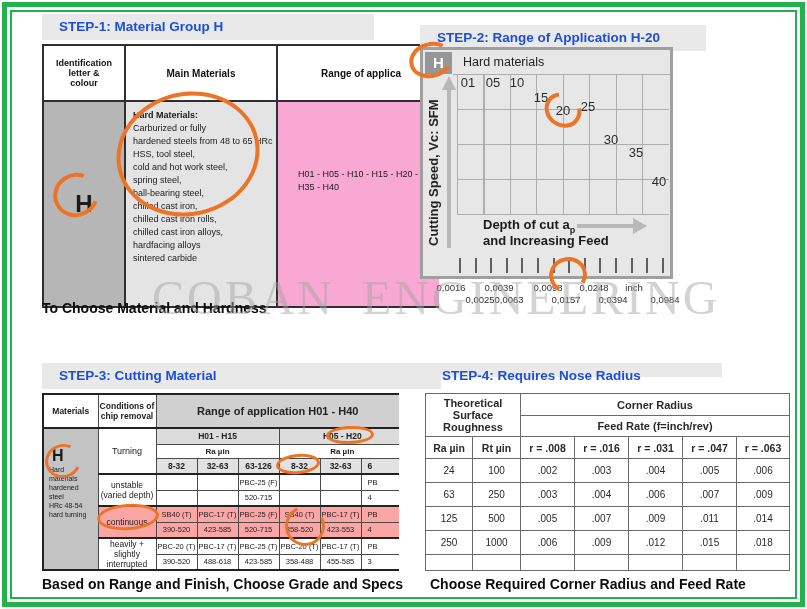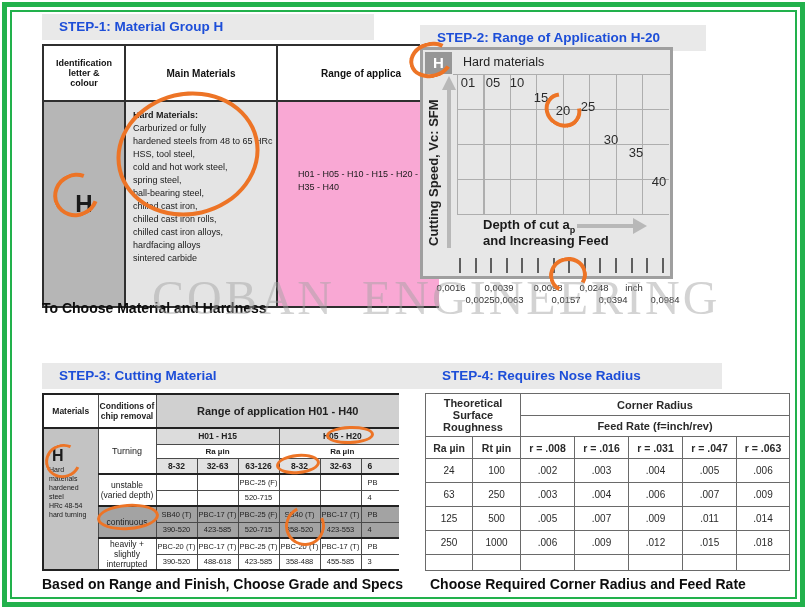--- a/index.html
+++ b/index.html
@@ -85,30 +85,30 @@
   #t3 .ra{background:#fff;font-weight:bold;font-size:8px}
   #t3 .ch{background:#e2e2e2;font-weight:bold;font-size:8.5px}
   #t3 .lbl{background:#fff;font-size:8.5px;line-height:10px}
   #t3 .turn{background:#fff;font-size:9px}
   #t3 .mcell{background:#c3c3c3;vertical-align:top;padding-top:18px}
   #t3 .mH{font-size:16px;font-weight:bold;text-align:left;padding-left:8px;color:#1a1a1a}
   #t3 .mline{font-size:7px;line-height:9px;text-align:left;padding-left:5px;color:#1a1a1a}
   #t3 .dc{font-size:7.5px}
   #t3 .cut{border-right:0;text-align:left;padding-left:6px;white-space:nowrap}
   #t3 tr.rmain td{border-top:2px solid #222}
-  #t3 .gr{background:#a3a3a3}
+  #t3 .gr{background:#fca5a5}
   #ring-s3-h{left:45px;top:444px;width:36px;height:34px;border-width:3px;border-right-color:transparent;transform:rotate(-20deg)}
   #ring-s3-cont{left:97px;top:504px;width:62px;height:26px;border-width:3px;transform:rotate(-4deg)}
   #ring-s3-h20{left:326px;top:426px;width:48px;height:18px;border-width:3px;transform:rotate(-2deg)}
   #ring-s3-832{left:276px;top:454px;width:44px;height:20px;border-width:3px;transform:rotate(-5deg)}
   #ring-s3-sb40{left:285px;top:506px;width:40px;height:40px;border-width:3px;border-top-color:transparent;transform:rotate(20deg)}
   #s3cap{left:42px;top:576px}
 
   
-  #s4title{left:425px;top:363px;width:297px;height:26px}
+  #s4title{left:425px;top:363px;width:297px;height:14px}
   #t4{position:absolute;left:425px;top:393px;border-collapse:collapse;table-layout:fixed;z-index:10;
       text-align:center;color:#2a2a2a;background:#fff;border:1px solid #666}
   #t4 th,#t4 td{border:1px solid #6a6a6a;padding:0;overflow:hidden}
   #t4 tr.q0{height:22px} #t4 tr.q1{height:21px} #t4 tr.q2{height:22px}
   #t4 tr.qd{height:24px} #t4 tr.qe{height:16px}
   #t4 .bh{font-weight:bold;font-size:11px}
   #t4 .chd{font-weight:bold;font-size:10.5px}
   #t4 .dv{font-size:10px}
   #s4cap{left:430px;top:576px}
 </style>

